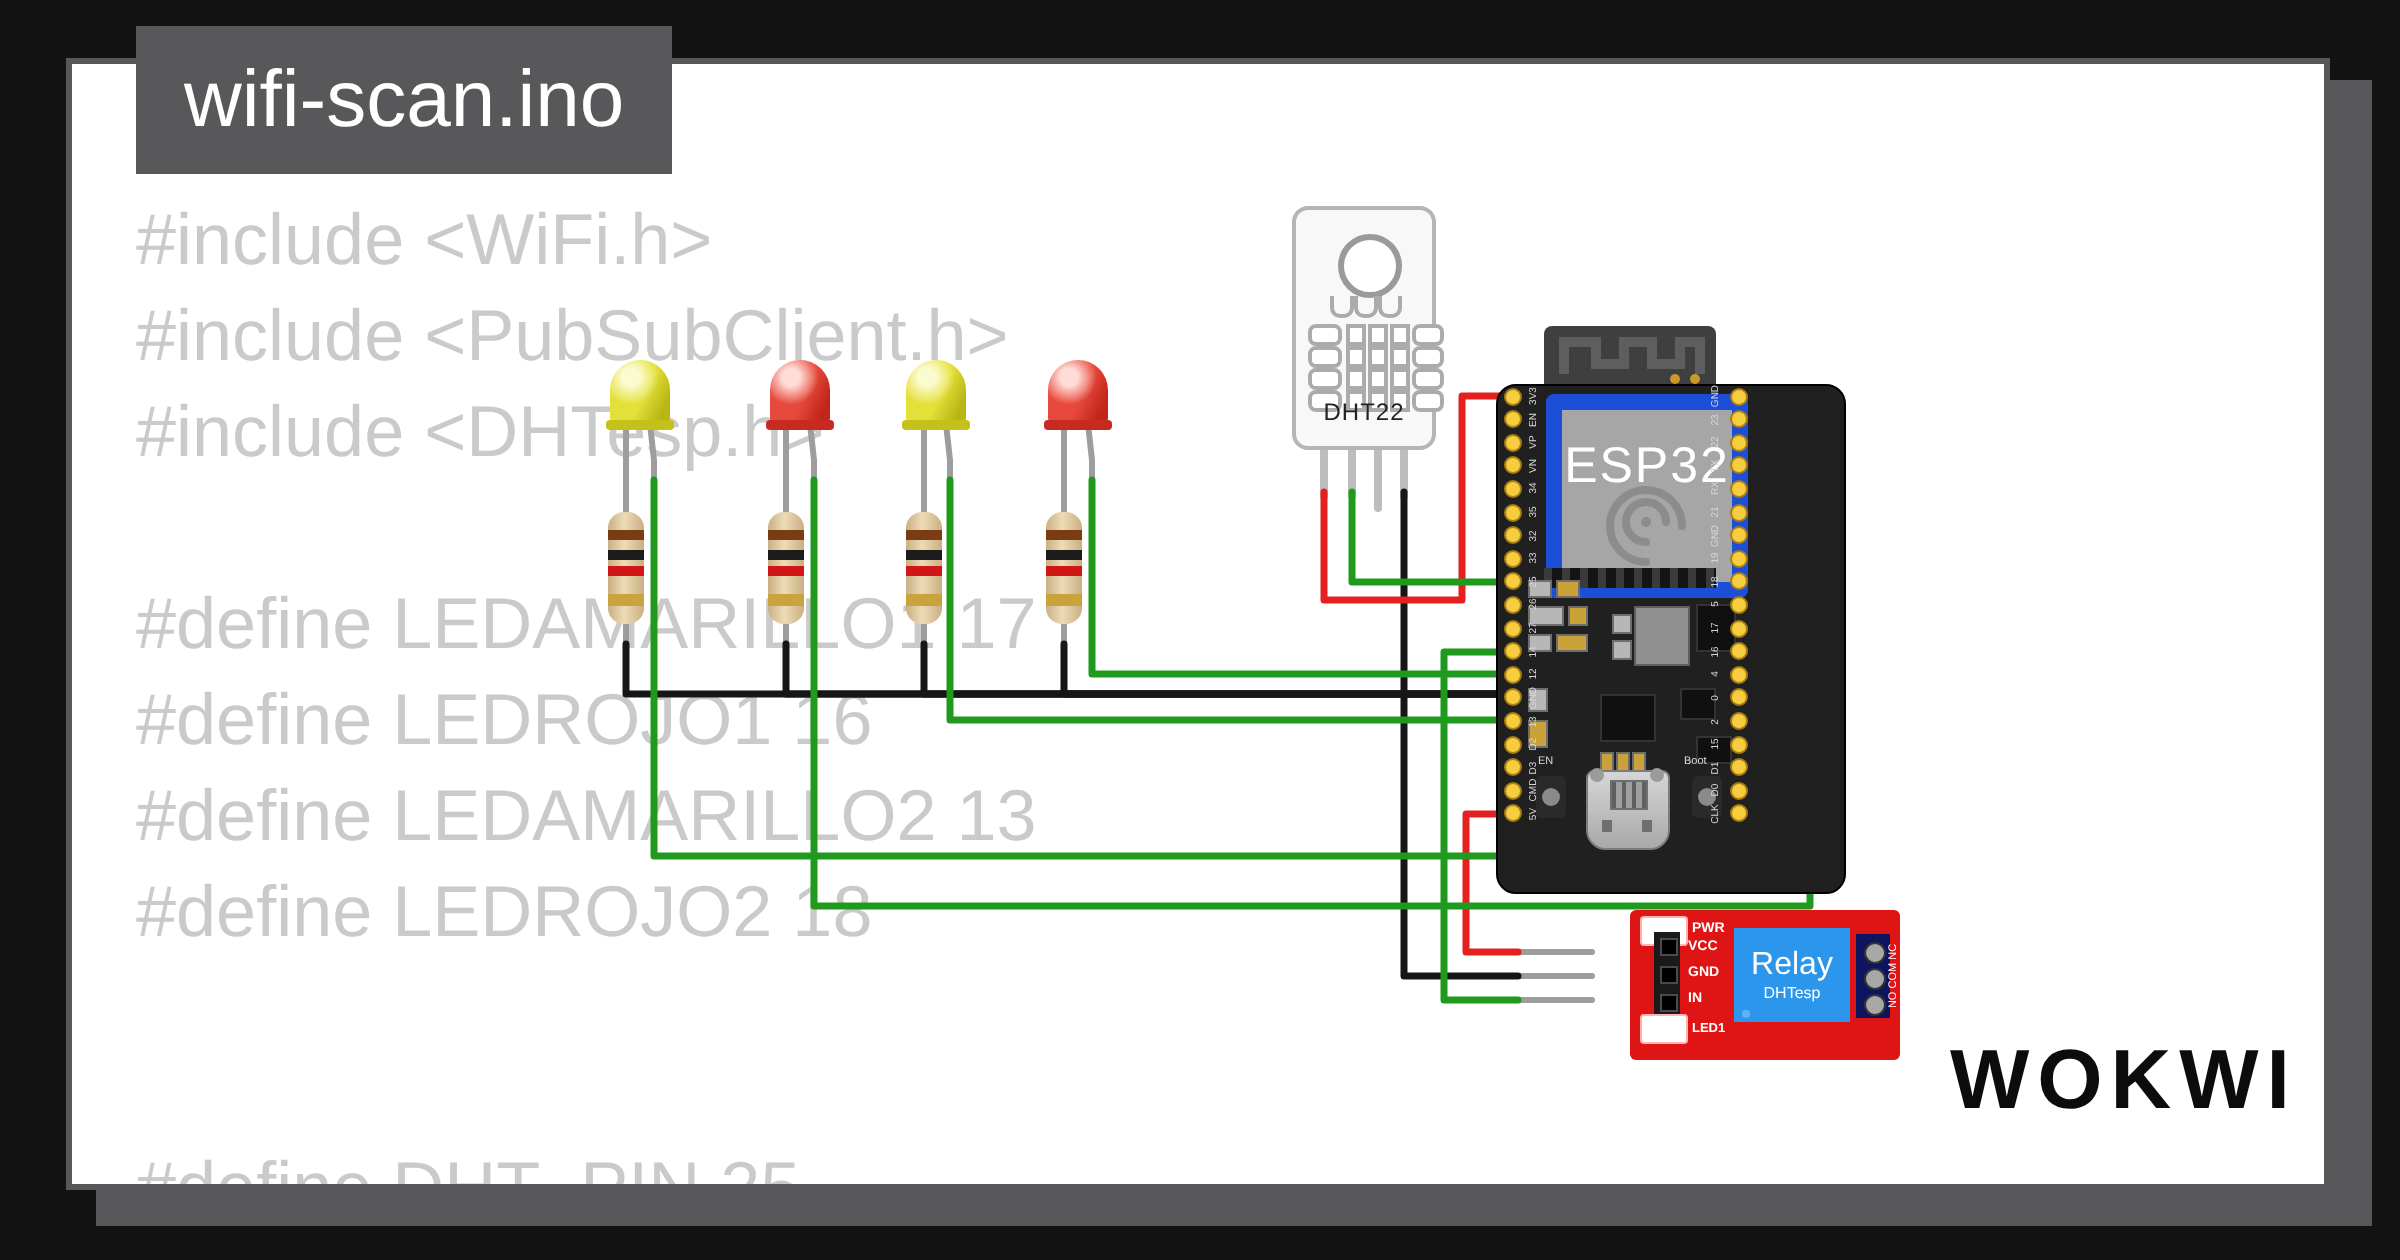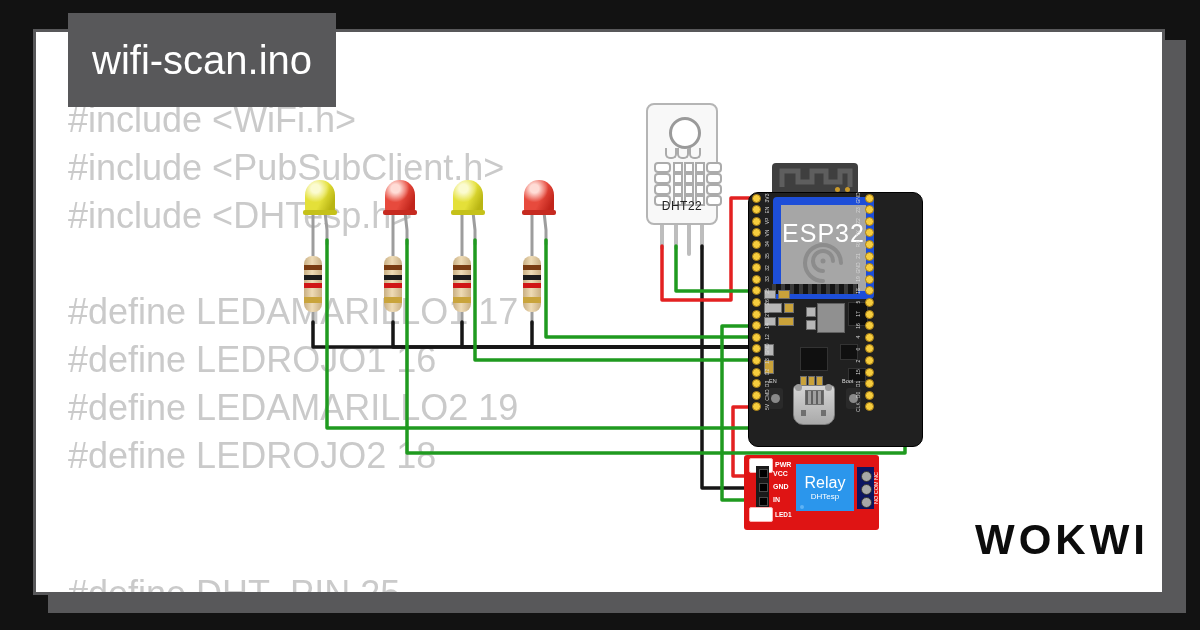--- a/index.html
+++ b/index.html
@@ -4,21 +4,21 @@
 <style>
   :root{ --gray:#58585a; --wgreen:#1f9a1f; --wred:#e32121; --wblack:#161616; --lead:#9d9d9d; }
   html,body{margin:0;padding:0}
   body{width:1200px;height:630px;background:#121212;position:relative;overflow:hidden;
        font-family:"Liberation Sans",sans-serif;}
   .abs{position:absolute}
   #shadow{left:48px;top:40px;width:1138px;height:573px;background:var(--gray)}
   #card{left:33px;top:29px;width:1126px;height:560px;background:#ffffff;
         border:3px solid var(--gray);overflow:hidden}
   #titlebox{left:68px;top:13px;height:62px;background:var(--gray);color:#fff;
-            font-size:40px;line-height:62px;padding:16px 24px;white-space:nowrap}
+            font-size:40px;line-height:62px;padding:6px 24px;white-space:nowrap}
   .code-block{left:32px}
   #includes{top:64px} #defines{top:256px} #partial{top:538px}
   .code-line{font-size:36px;line-height:48px;color:#cacaca;white-space:pre}
   
   .led{width:30px;height:33px;border-radius:15px 15px 4px 4px}
   .led.yellow{background:radial-gradient(circle at 35% 26%,#fbfbd0 0 14%,rgba(255,255,255,0) 44%),
               linear-gradient(115deg,#e4e039 55%,#b9b513 85%)}
   .led.red{background:radial-gradient(circle at 35% 26%,#ffdcd6 0 14%,rgba(255,255,255,0) 44%),
            linear-gradient(115deg,#e74a3d 55%,#c1251b 85%)}
   .flange{height:5px;border-radius:2px}
@@ -53,21 +53,21 @@
   #usb{left:757px;top:353px;width:40px;height:38px;background:linear-gradient(#d6d6d6,#a9a9a9);
        border:1px solid #7c7c7c;border-radius:4px 4px 10px 10px}
   .usb-ear{width:7px;height:7px;border-radius:50%;background:#9b9b9b;top:-2px}
   #usb-grille{left:11px;top:4px;width:17px;height:13px;background:#8f8f8f;border:1px solid #6f6f6f;
               background-image:repeating-linear-gradient(90deg,#5f5f5f 0 2px,#9f9f9f 2px 5px)}
   .usb-screw{width:5px;height:6px;background:#6f6f6f;top:24px}
   .pin{width:9px;height:9px;border-radius:50%;background:#f6cd3e;border:1px solid #a87e14;box-sizing:border-box}
   .pinlabel{font-size:5px;color:#d6d6d6;width:18px;text-align:center;line-height:6px;
             transform:rotate(-90deg)}
   
-  #relay{left:708px;top:423px;width:135px;height:75px;background:#df1414;border-radius:3px}
+  #relay{left:779px;top:423px;width:135px;height:75px;background:#df1414;border-radius:3px}
   .rcomp{width:22px;height:13px;background:#fff;border:1px solid #ffb3b3;border-radius:2px}
   .rlabel{font-size:7px;color:#fff;font-weight:bold}
   #rpins{left:12px;top:11px;width:13px;height:44px;background:#1a1a1a}
   .rpin-hole{left:3px;width:7px;height:7px;background:#000;border:1px solid #4a4a4a}
   #rbox{left:52px;top:9px;width:58px;height:47px;background:#2b96ec;color:#fff;text-align:center}
   #rbox-title{font-size:16px;top:10px;left:0;width:58px}
   #rbox-sub{font-size:8px;top:28px;left:0;width:58px}
   #rterm{left:113px;top:12px;width:17px;height:42px;background:#0d1460}
   .term-circ{left:4px;width:9px;height:9px;border-radius:50%;background:#a8a8a8;border:1px solid #333}
   #rterm-label{font-size:5.5px;color:#fff;transform:rotate(-90deg);width:42px;text-align:center;
@@ -91,21 +91,21 @@
 <div class="abs" id="card">
 
   <div class="abs code-block" id="includes">
       <div class="code-line">#include &lt;WiFi.h&gt;</div>
       <div class="code-line">#include &lt;PubSubClient.h&gt;</div>
       <div class="code-line">#include &lt;DHTesp.h&gt;</div>
     </div>
   <div class="abs code-block" id="defines">
       <div class="code-line">#define LEDAMARILLO1 17</div>
       <div class="code-line">#define LEDROJO1 16</div>
-      <div class="code-line">#define LEDAMARILLO2 19</div>
+      <div class="code-line">#define LEDAMARILLO2 13</div>
       <div class="code-line">#define LEDROJO2 18</div>
     </div>
   <div class="abs code-block" id="partial">
     <div class="code-line">#define DHT_PIN 25</div>
   </div>
 
   <svg width="1126" height="560" viewBox="0 0 1126 560">
     <g>
       <path class="wire w-lead" d="M277,182 V224 M277,280 V292"></path>
       <path class="wire w-lead" d="M357,182 V224 M357,280 V292"></path>

